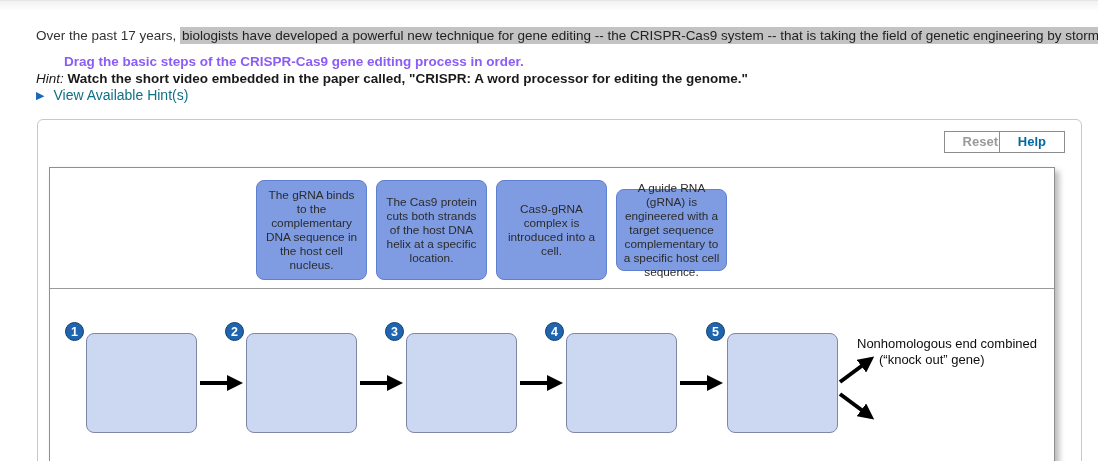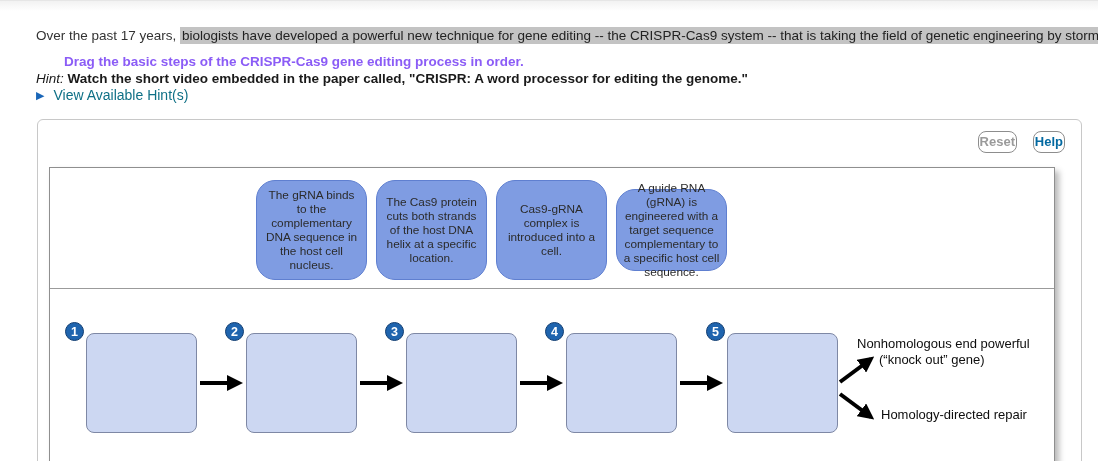--- a/index.html
+++ b/index.html
@@ -34,40 +34,40 @@
     color:var(--hint-link); cursor:pointer; white-space:nowrap;
   }
   .hints-toggle .tri { color:var(--hint-arrow); font-size:11px; margin-right:9px; vertical-align:1px; }
 
   .outer-panel {
     position:absolute; left:37px; top:119px; width:1043px; height:500px;
     background:#fff; border:1px solid #c8c8c8; border-radius:6px;
   }
   .btn {
     position:absolute; top:11px; height:22px; line-height:20px;
-    background:#fff; border:1px solid #8d8d8d; border-radius:8px;
-    font-size:13px; padding:0 1px; font-family:"Liberation Sans", sans-serif;
+    background:#fff; border:1px solid #8d8d8d; border-radius:0;
+    font-size:13px; padding:0 18px; font-family:"Liberation Sans", sans-serif;
     cursor:pointer;
   }
   .btn.reset { right:64px; color:#9a9a9a; font-weight:bold; }
   .btn.help  { right:16px; color:#0369a1;    font-weight:bold; }
 
   .inner-panel {
     position:absolute; left:11px; top:47px; width:1004px; height:480px;
     background:#fff; border:1px solid #8f8f8f;
     box-shadow:4px 4px 6px rgba(0,0,0,0.28);
   }
   .cards-row {
     position:absolute; left:206px; top:9px; height:106px;
     display:flex; gap:9px; align-items:center;
   }
   .card {
     width:111px; box-sizing:border-box;
     background:var(--card-bg); border:1px solid var(--card-border);
-    border-radius:19px; color:#2b2b2b;
+    border-radius:8px; color:#2b2b2b;
     font-size:11.8px; line-height:14px; text-align:center;
     display:flex; align-items:center; justify-content:center;
     padding:4px 5px; height:100px; cursor:grab;
   }
   .card.tall { height:82px; }
   .divider {
     position:absolute; left:0; right:0; top:120px; height:0;
     border-top:1px solid #9b9b9b;
   }
   .slot {
@@ -135,21 +135,18 @@
     <div class="badge" style="left:495px">4</div>
     <div class="badge" style="left:656px">5</div>
 
     <div class="slot" style="left:36px"></div>
     <div class="slot" style="left:196px"></div>
     <div class="slot" style="left:356px"></div>
     <div class="slot" style="left:516px"></div>
     <div class="slot" style="left:677px"></div>
 
     <div class="outcome" style="left:807px; top:168px">
-      <div>Nonhomologous end powerful</div>
+      <div>Nonhomologous end combined</div>
       <div class="l2">(“knock out” gene)</div>
-    </div>
-    <div class="outcome" style="left:831px; top:239px">
-      <div>Homology-directed repair</div>
     </div>
 
   </div>
 </div>
 
 </body></html>

